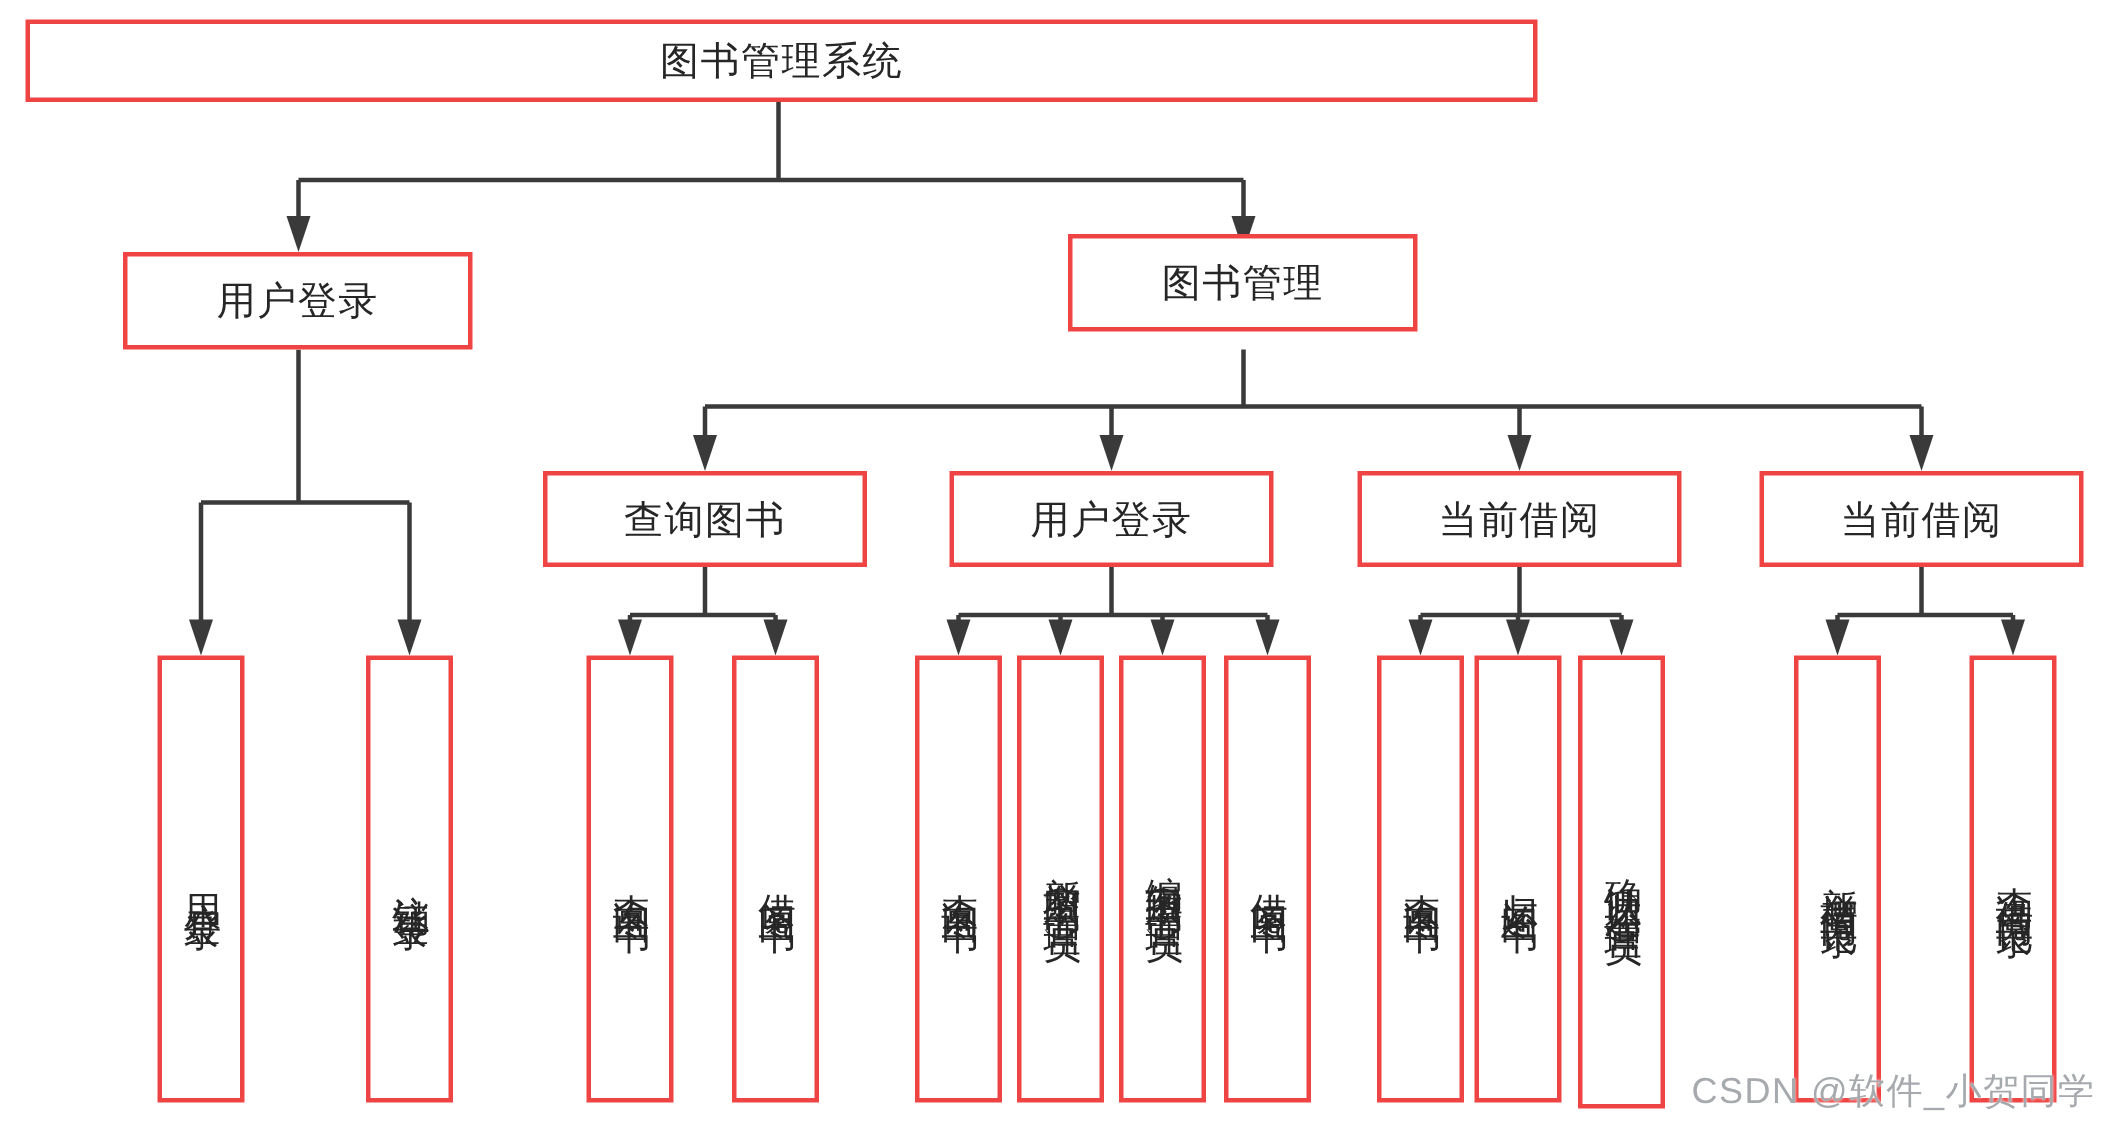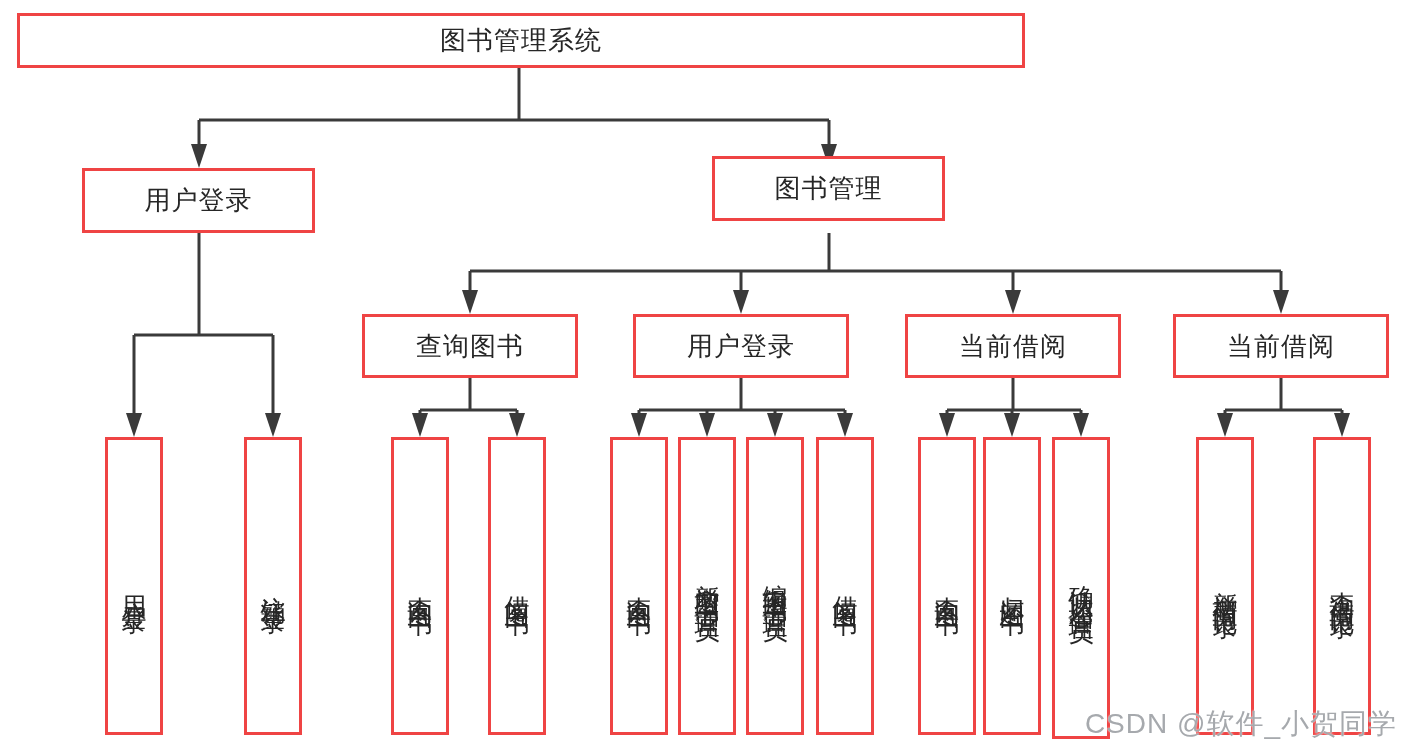--- a/index.html
+++ b/index.html
@@ -36,21 +36,21 @@
     writing-mode: vertical-rl;
     text-orientation: mixed;
     font-size: 25px;
     line-height: 1;
     letter-spacing: 5px;
   }
   .watermark {
     position: absolute;
     right: 8px;
     bottom: 4px;
-    font-size: 28px;
+    font-size: 24px;
     color: #a6a9ad;
     letter-spacing: 1px;
     white-space: nowrap;
     z-index: 5;
     text-shadow: 0 0 2px #ffffff;
   }
 </style>
 </head>
 <body>
 

